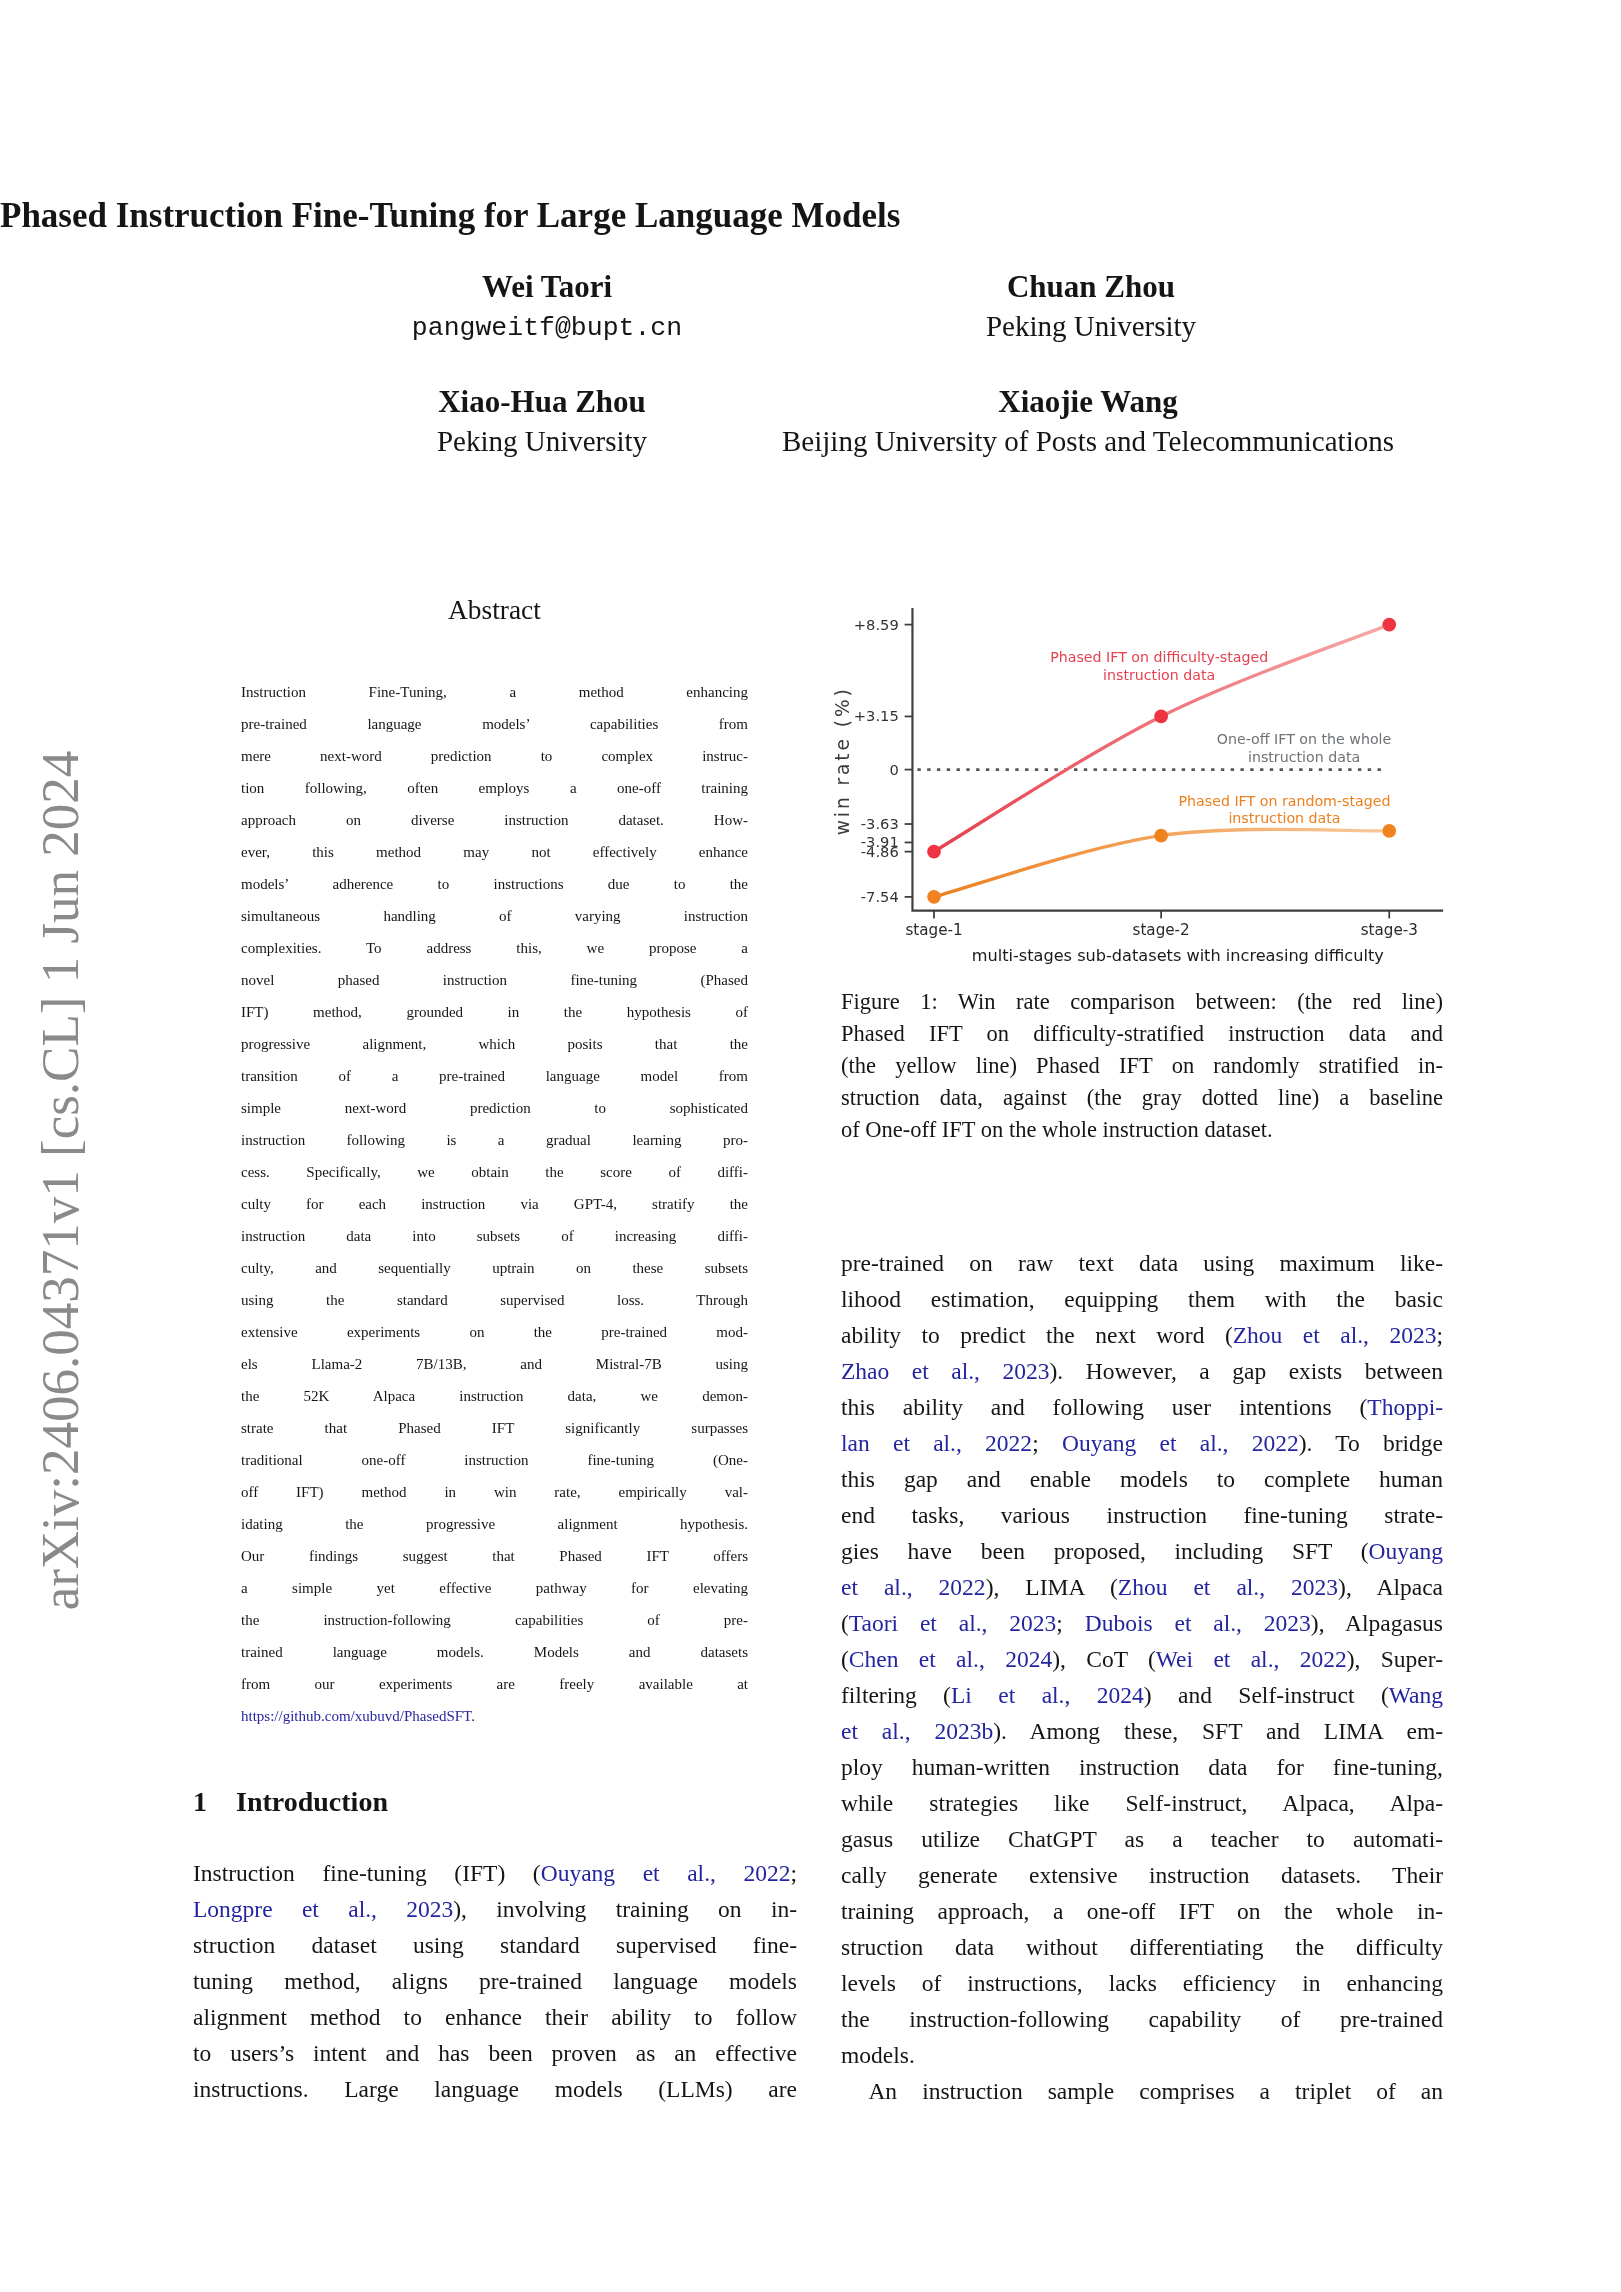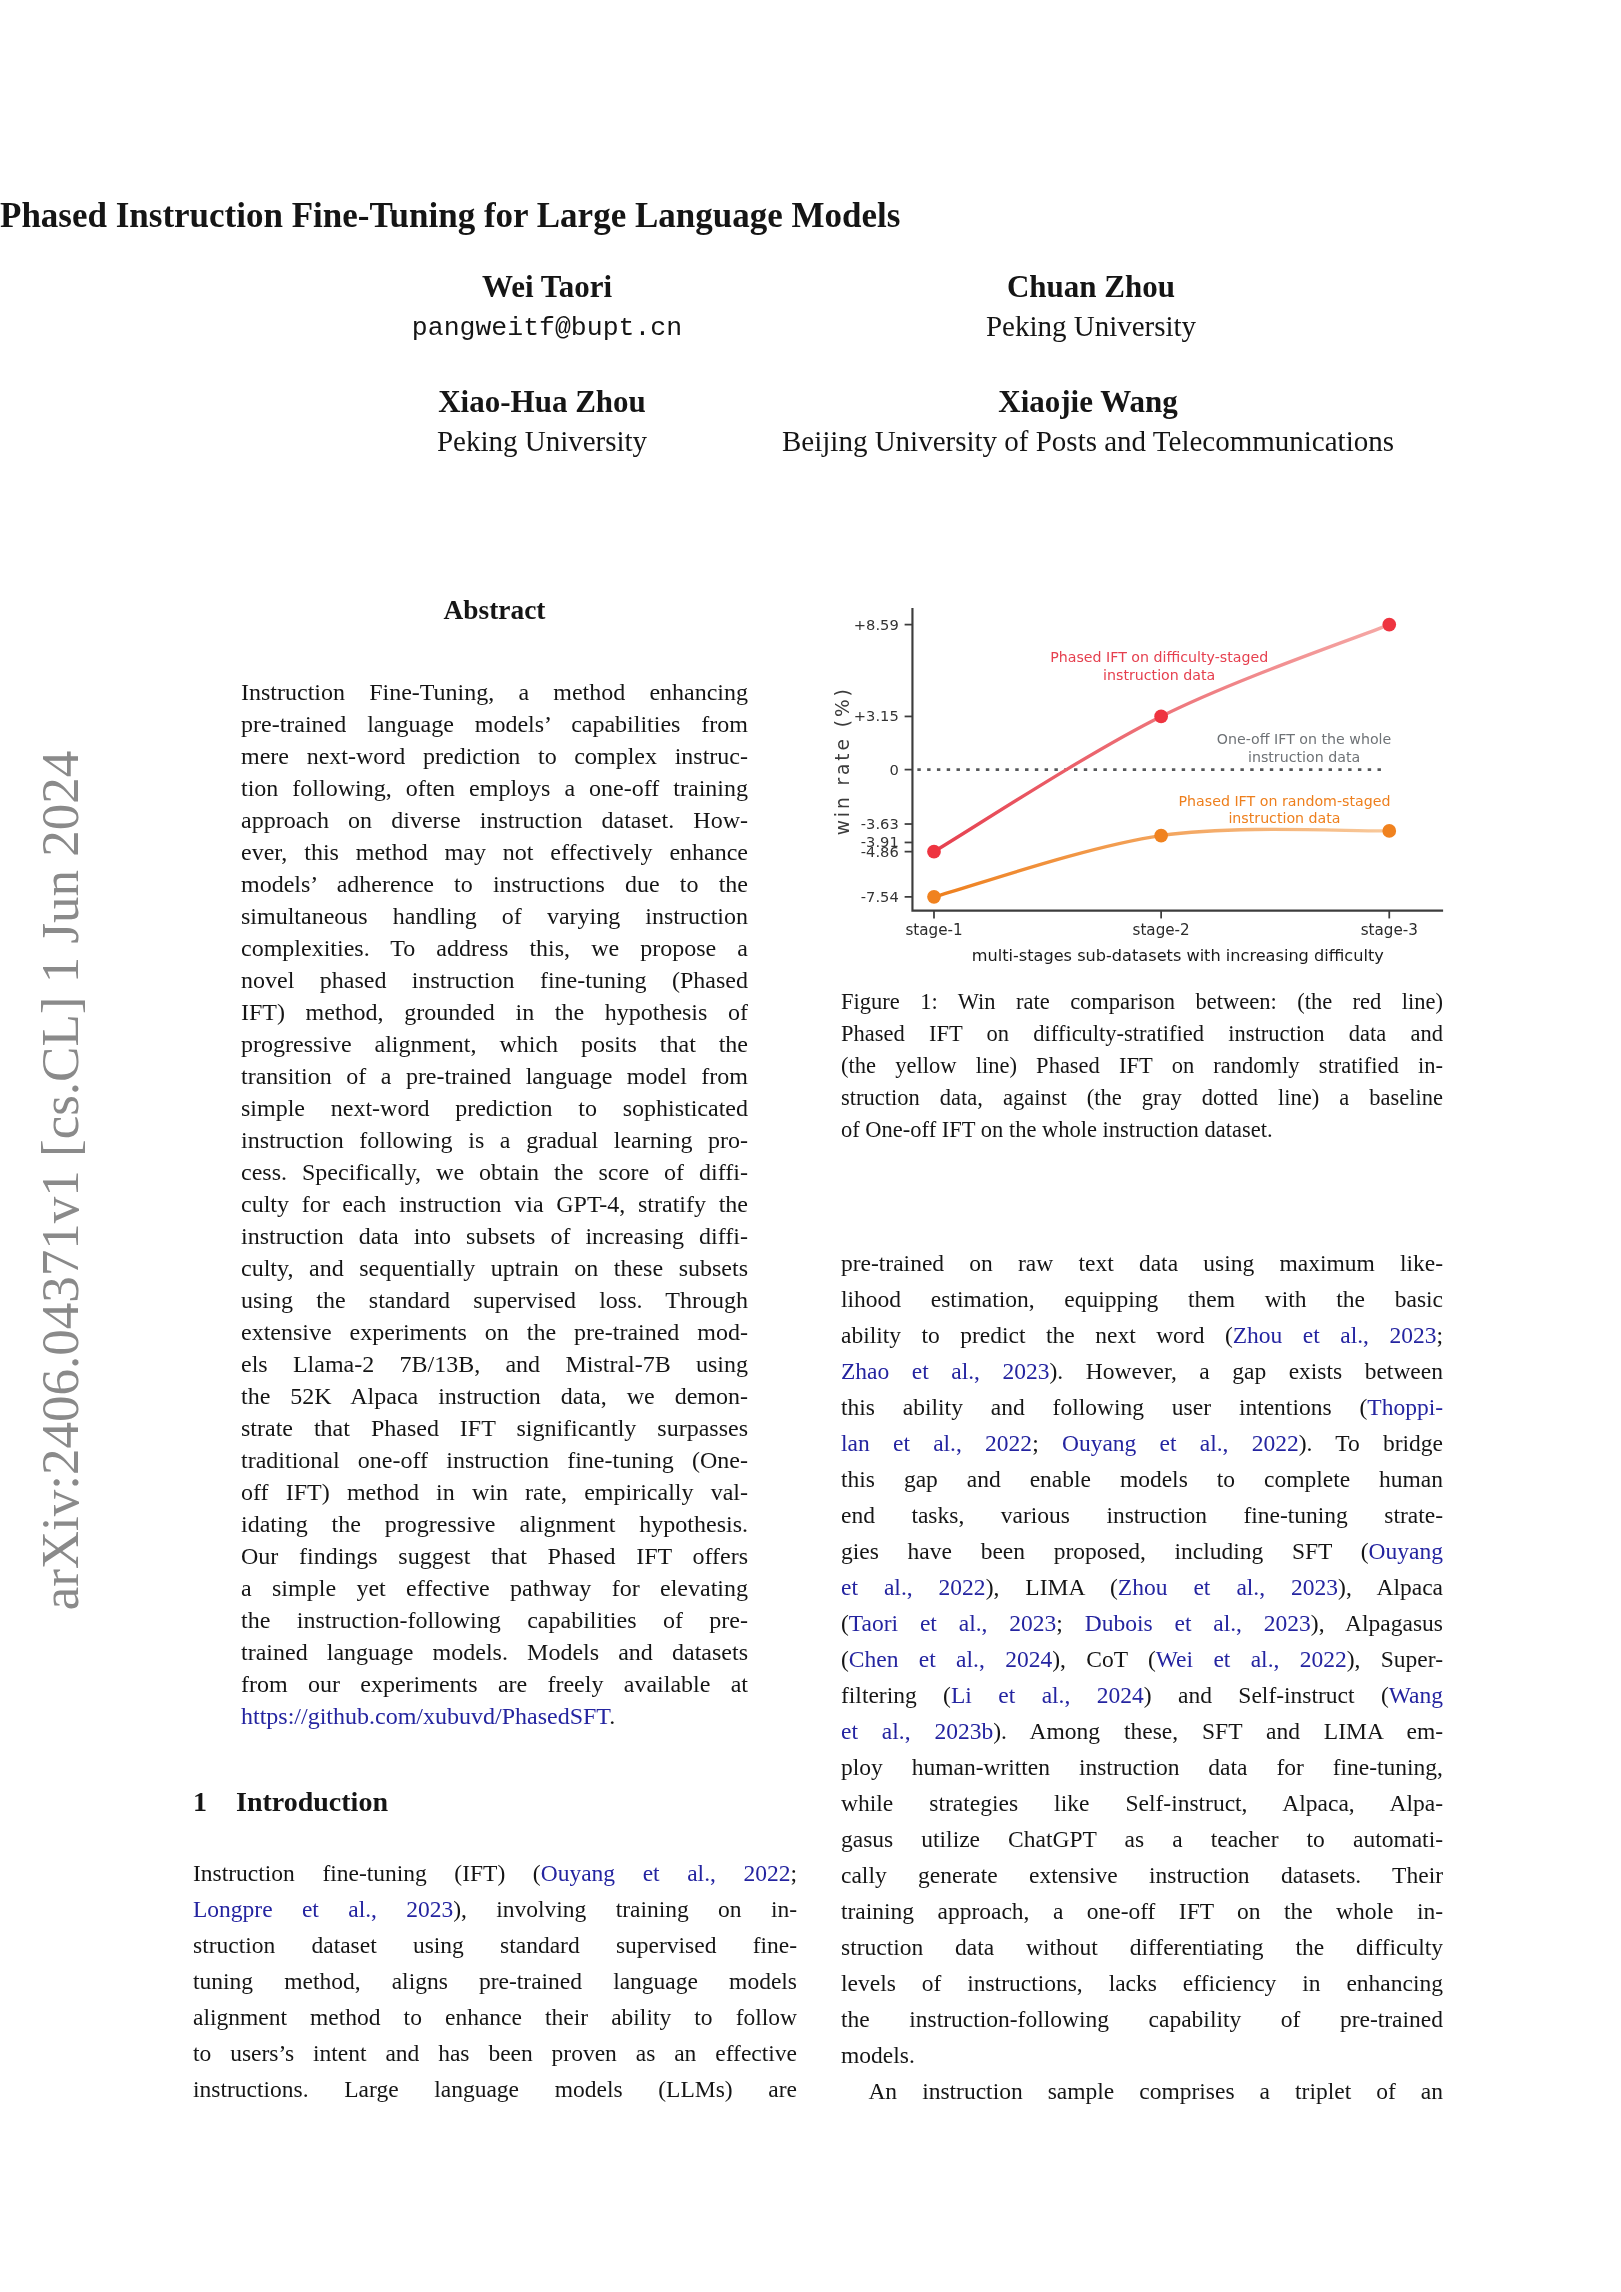--- a/index.html
+++ b/index.html
@@ -14,23 +14,23 @@
         font-size:35px;font-weight:bold;}
 
   .auth{position:absolute;transform:translateX(-50%);text-align:center;white-space:nowrap;}
   .auth .nm{font-size:31px;font-weight:bold;line-height:39px;}
   .auth .af{font-size:29px;line-height:37px;margin-top:2px;}
   .auth .ml{font-family:"Liberation Mono", monospace;font-size:26.5px;line-height:37px;margin-top:3.9px;}
   #auth1{left:547px;top:267px;} #auth2{left:1091px;top:267px;}
   #auth3{left:542px;top:382px;} #auth4{left:1088px;top:382px;}
 
   .abs-head{position:absolute;left:241px;top:595px;width:507px;text-align:center;
-        font-size:27.4px;font-weight:bold;}
+        font-size:27.4px;font-weight:normal;}
   .abs-body{position:absolute;left:241px;top:676px;width:507px;
-        font-size:24px;line-height:32px;}
+        font-size:15px;line-height:32px;}
 
   .sec-head{position:absolute;left:193px;top:1786px;font-size:28px;font-weight:bold;}
   .sec-head .num{margin-right:29px;}
   .intro-body{position:absolute;left:193px;top:1855px;width:604px;
         font-size:23.5px;line-height:36px;}
 
   .chart-wrap{position:absolute;left:828px;top:564px;width:632px;height:421px;}
   .fig-caption{position:absolute;left:841px;top:986px;width:602px;
         font-size:22.5px;line-height:32px;}
   .right-body{position:absolute;left:841px;top:1245px;width:602px;

